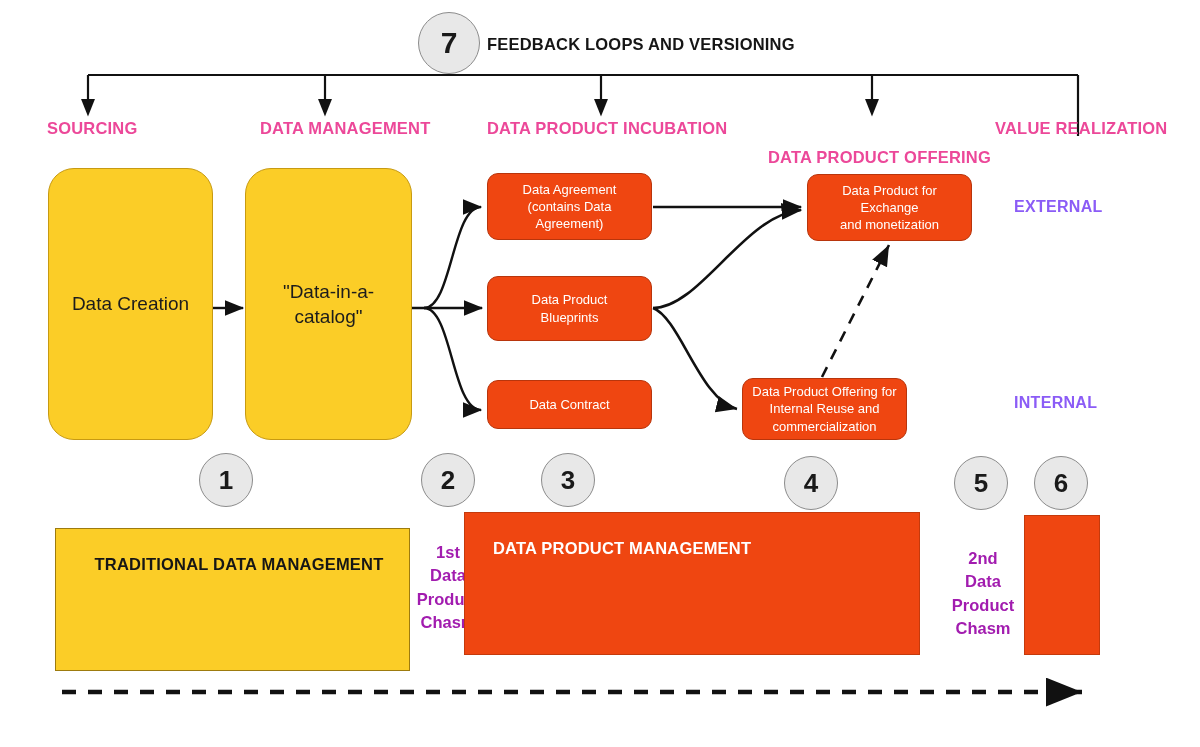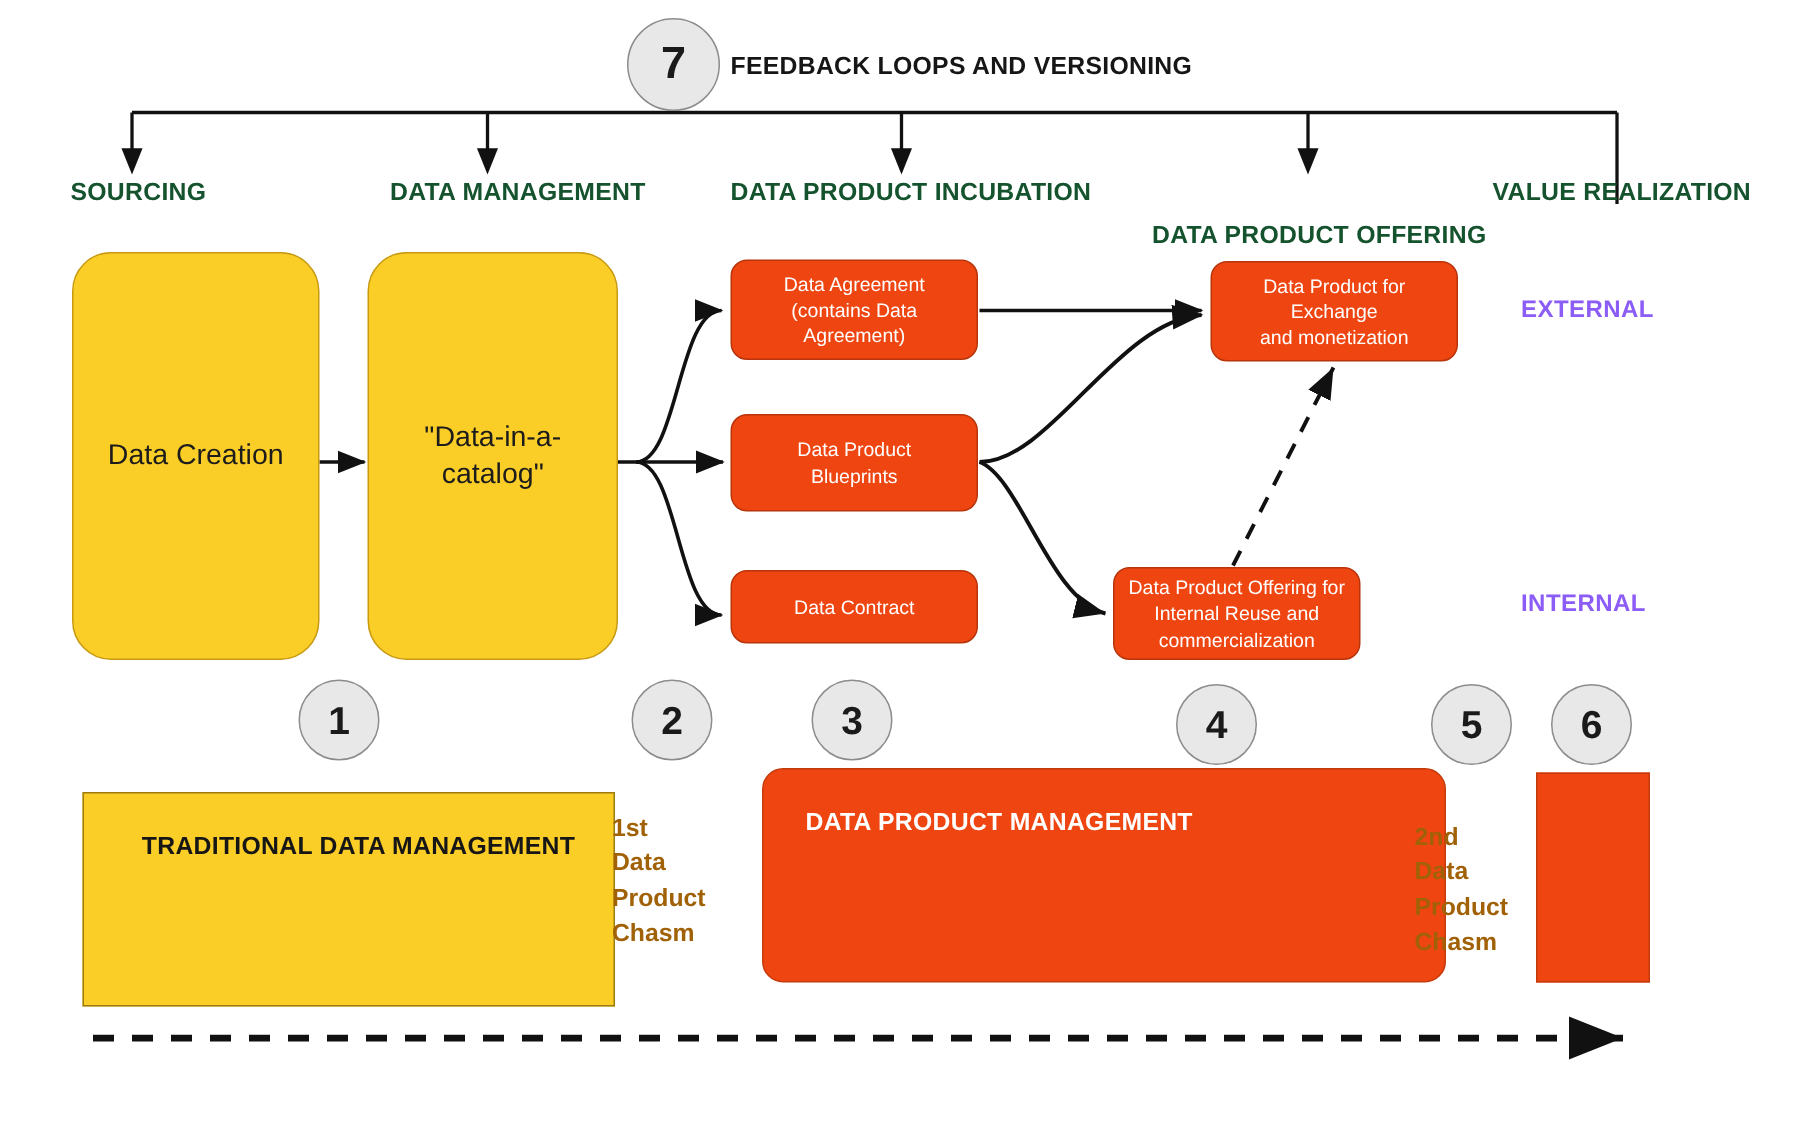--- a/index.html
+++ b/index.html
@@ -37,21 +37,21 @@
     box-sizing: border-box;
   }
   .circle-7 { width: 62px; height: 62px; font-size: 30px; left: 418px; top: 12px; }
   .circle-n { width: 54px; height: 54px; font-size: 26px; }
 
   
   .col-header {
     position: absolute;
     font-size: 16.5px;
     font-weight: bold;
-    color: #14532d;
+    color: #ec4899;
     letter-spacing: 0.2px;
     white-space: nowrap;
   }
   .banner-title {
     position: absolute;
     font-size: 16.5px;
     font-weight: bold;
     color: #161616;
     letter-spacing: 0.2px;
     white-space: nowrap;
@@ -123,23 +123,24 @@
     font-size: 16.5px;
     font-weight: bold;
     letter-spacing: 0.2px;
     white-space: nowrap;
   }
   .bar-label.dark { color: #161616; }
   .bar-label.light { color: #ffffff; }
 
   .chasm {
     position: absolute;
-    font-size: 16.5px;
-    font-weight: bold;
-    color: #a16207;
+    text-align: center;
+    font-size: 16.5px;
+    font-weight: bold;
+    color: #a21caf;
     line-height: 1.42;
   }
 </style>
 </head>
 <body>
 
 <div id="canvas">
 
   <svg id="svg-layer" viewBox="0 0 1200 747">
     <defs>
@@ -263,21 +264,21 @@
     <span class="bar-label dark">TRADITIONAL DATA MANAGEMENT</span>
   </div>
 
   <div class="chasm" style="left:408px; top:541px; width:80px;">
     <div>1st</div>
     <div>Data</div>
     <div>Product</div>
     <div>Chasm</div>
   </div>
 
-  <div class="bar bar-orange" style="left:508px; top:512px; width:456px; height:143px; justify-content:flex-start; align-items:flex-start; padding:26px 0 0 28px;border-radius:14px;">
+  <div class="bar bar-orange" style="left:464px; top:512px; width:456px; height:143px; justify-content:flex-start; align-items:flex-start; padding:26px 0 0 28px;">
     <span class="bar-label light">DATA PRODUCT MANAGEMENT</span>
   </div>
 
   <div class="chasm" style="left:943px; top:547px; width:80px;">
     <div>2nd</div>
     <div>Data</div>
     <div>Product</div>
     <div>Chasm</div>
   </div>
 

